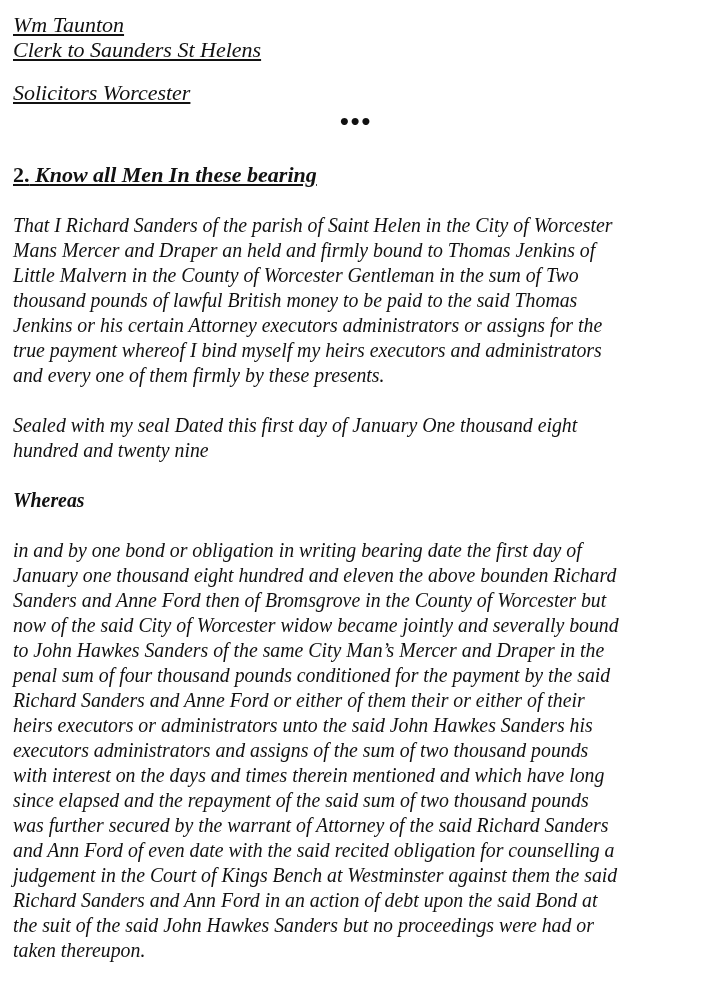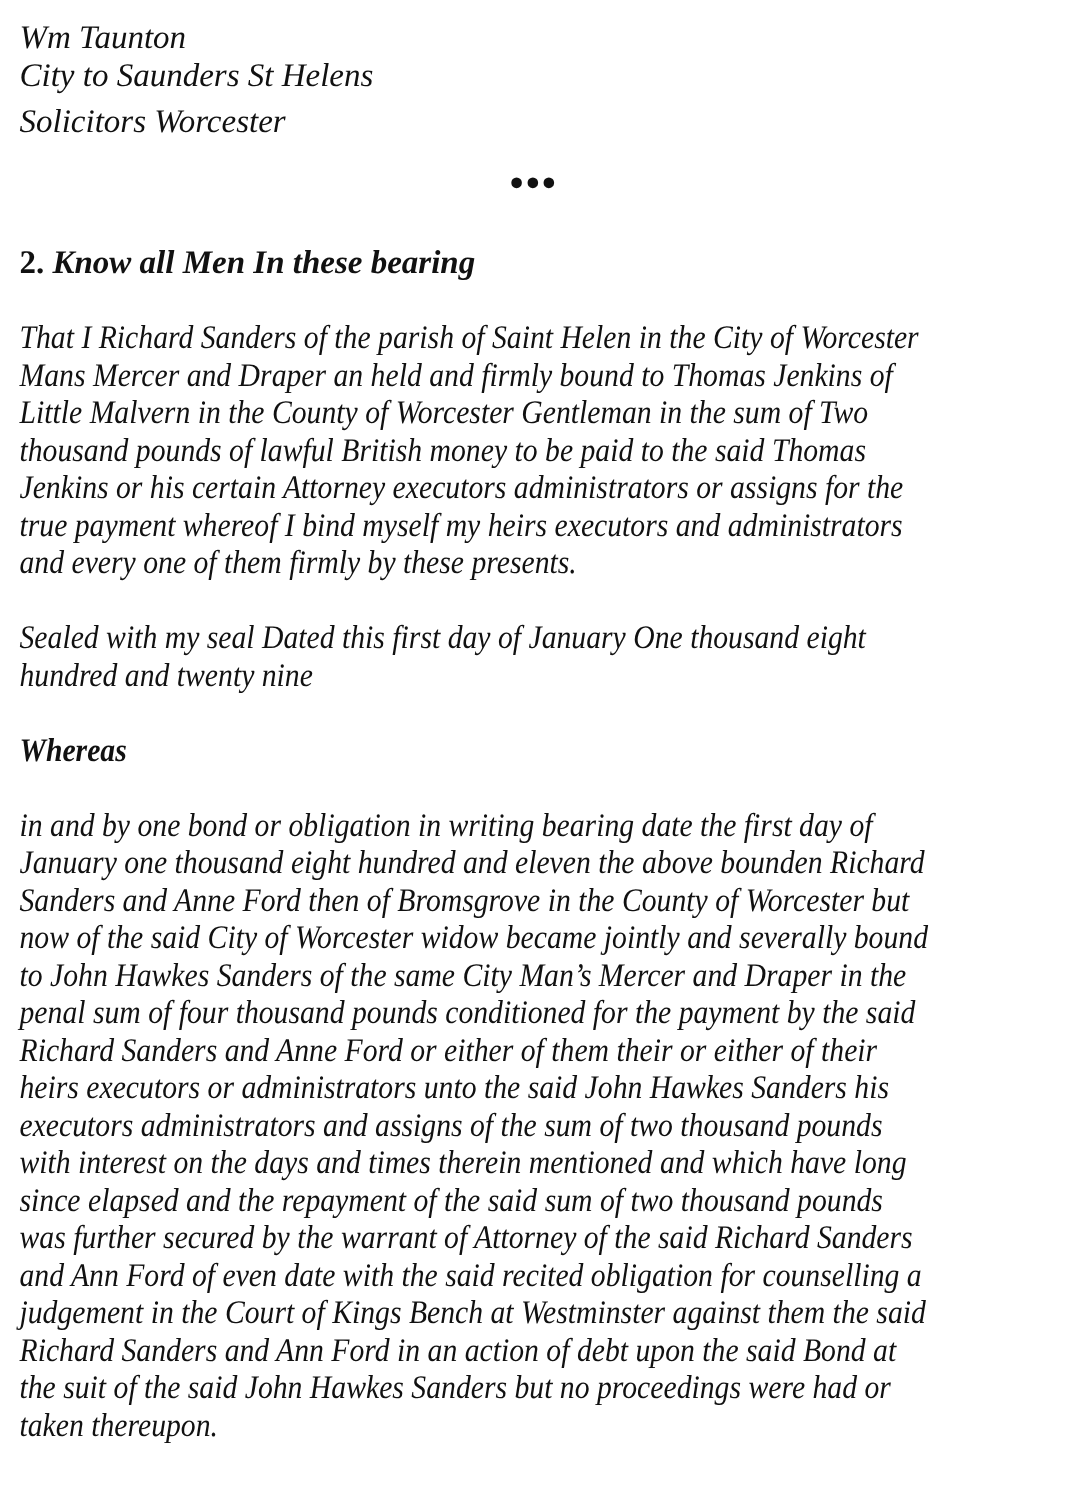--- a/index.html
+++ b/index.html
@@ -4,38 +4,38 @@
   <style>
     html, body { margin: 0; padding: 0; background: #ffffff; }
     body { width: 723px; height: 1000px; overflow: hidden; position: relative; color: #111; }
     .page { position: absolute; left: 13px; top: 0; width: 700px; }
     .line {
       position: absolute; left: 0; white-space: nowrap;
       font-family: "Liberation Serif", serif; font-style: italic;
       font-size: 22px; line-height: 25px;
       transform-origin: 0 0;
     }
-    .hdr { transform: scaleX(1.0); }
+    .hdr { transform: scaleX(1.0); text-decoration: underline; }
     .body { transform: scaleX(0.9); }
     .bold { font-weight: bold; }
     .dots {
       position: absolute; left: 338px; top: 112px;
       font-family: "DejaVu Sans", sans-serif; font-size: 20px; font-weight: bold;
       letter-spacing: -2px; line-height: 20px;
     }
     .num { font-style: normal; font-weight: bold; }
   </style>
 </head>
 <body>
 
 <div class="page">
 
   <div class="line hdr" style="top:12px">Wm Taunton</div>
-  <div class="line hdr" style="top:37px">City to Saunders St Helens</div>
-  <div class="line hdr" style="top:68px">Solicitors Worcester</div>
+  <div class="line hdr" style="top:37px">Clerk to Saunders St Helens</div>
+  <div class="line hdr" style="top:80px">Solicitors Worcester</div>
 </div>
 
 <div class="dots">•••</div>
 
 <div class="page">
   <div class="line hdr bold" style="top:162px">
     <span class="num">2.</span>
     <span>Know all Men In these bearing</span>
   </div>
 

